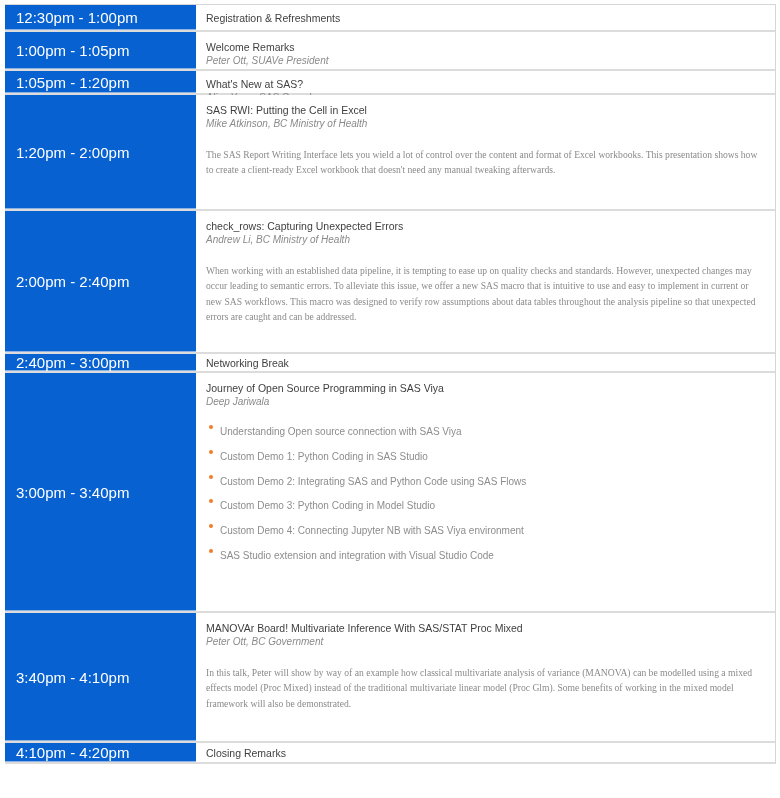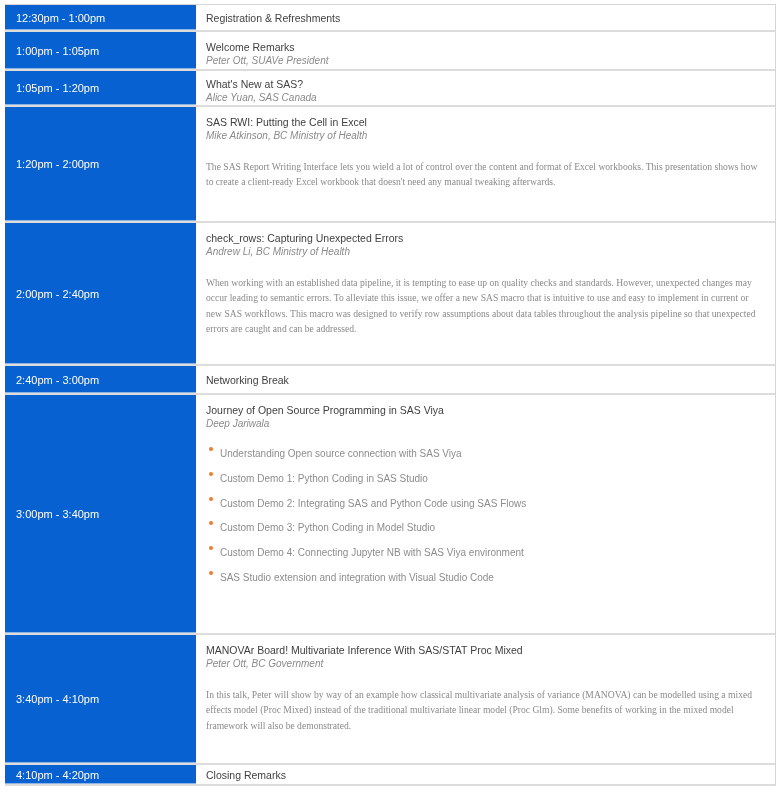--- a/index.html
+++ b/index.html
@@ -2,21 +2,21 @@
 <html><head>
 <meta charset="utf-8">
 <style>
   html, body { margin:0; padding:0; background:#ffffff; }
   body { width:780px; height:798px; position:relative; overflow:hidden;
          font-family:"Liberation Sans", sans-serif; }
   .agenda { position:absolute; left:5px; top:4px; width:770px;
             border-right:1px solid #d6d6d6; border-top:1px solid #d6d6d6; }
   .row { display:flex; border-bottom:2px solid #dcdcdc; box-sizing:border-box; }
   .time { width:191px; flex:0 0 191px; background:#0761d1; color:#ffffff;
-          font-size:11px; display:flex; align-items:center; padding-left:11px;
+          font-size:15px; display:flex; align-items:center; padding-left:11px;
           box-sizing:border-box; border-bottom:0; }
   .row .time { box-shadow: inset 0 -1px 0 #8db3e6; }
   .content { flex:1; padding:8px 10px 0 10px; box-sizing:border-box; background:#fff; }
   .title { font-size:10.5px; color:#3f3f3f; line-height:14px; }
   .speaker { font-size:10px; color:#8a8a8a; font-style:italic; line-height:14px; }
   .desc { font-size:9.6px; color:#8a8a8a; line-height:15.3px; margin-top:16px;font-family:Liberation Serif, serif; }
   .bullets { list-style:none; margin:16px 0 0 0; padding:0; }
   .bullets li { font-size:10px; color:#8d8d8d; line-height:14px; margin-bottom:10.8px; display:flex; align-items:flex-start; }
   .dot { width:4px; height:4px; border-radius:50%; background:#f07d2b; margin:0 7px 0 3px; flex:0 0 4px; }
   .single .content { display:flex; align-items:center; padding-top:0; }
@@ -34,21 +34,21 @@
   </div>
 
   <div class="row" style="height:39px">
     <div class="time">1:00pm - 1:05pm</div>
     <div class="content" style="">
       <div class="title">Welcome Remarks</div>
       <div class="speaker">Peter Ott, SUAVe President</div>
     </div>
   </div>
 
-  <div class="row" style="height:36px">
+  <div class="row" style="height:24px">
     <div class="time">1:05pm - 1:20pm</div>
     <div class="content" style="padding-top:6px">
       <div class="title">What's New at SAS?</div>
       <div class="speaker">Alice Yuan, SAS Canada</div>
     </div>
   </div>
 
   <div class="row" style="height:116px">
     <div class="time">1:20pm - 2:00pm</div>
     <div class="content">
@@ -60,21 +60,21 @@
 
   <div class="row" style="height:143px">
     <div class="time">2:00pm - 2:40pm</div>
     <div class="content">
       <div class="title">check_rows: Capturing Unexpected Errors</div>
       <div class="speaker">Andrew Li, BC Ministry of Health</div>
       <div class="desc">When working with an established data pipeline, it is tempting to ease up on quality checks and standards. However, unexpected changes may occur leading to semantic errors. To alleviate this issue, we offer a new SAS macro that is intuitive to use and easy to implement in current or new SAS workflows. This macro was designed to verify row assumptions about data tables throughout the analysis pipeline so that unexpected errors are caught and can be addressed.</div>
     </div>
   </div>
 
-  <div class="row single" style="height:29px">
+  <div class="row single" style="height:19px">
     <div class="time">2:40pm - 3:00pm</div>
     <div class="content">
       <div class="title">Networking Break</div>
     </div>
   </div>
 
   <div class="row" style="height:240px">
     <div class="time">3:00pm - 3:40pm</div>
     <div class="content">
       <div class="title">Journey of Open Source Programming in SAS Viya</div>

